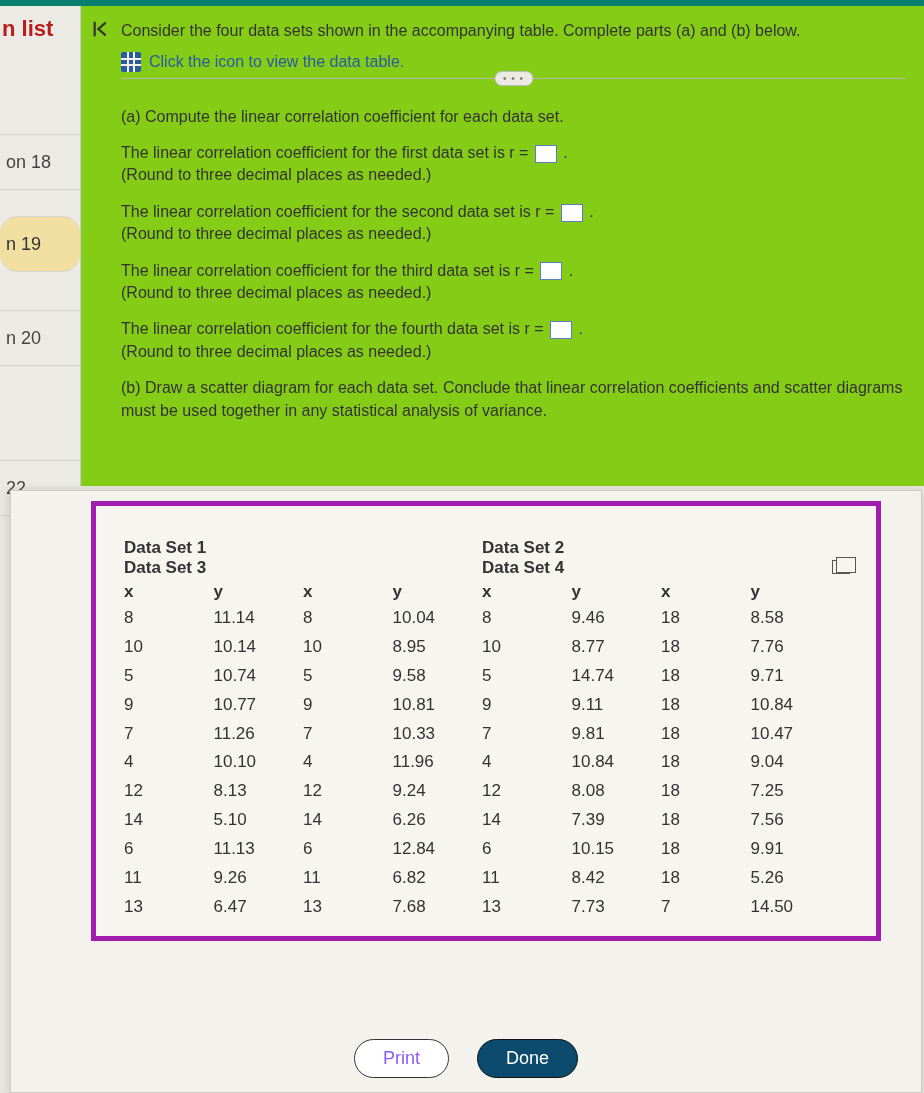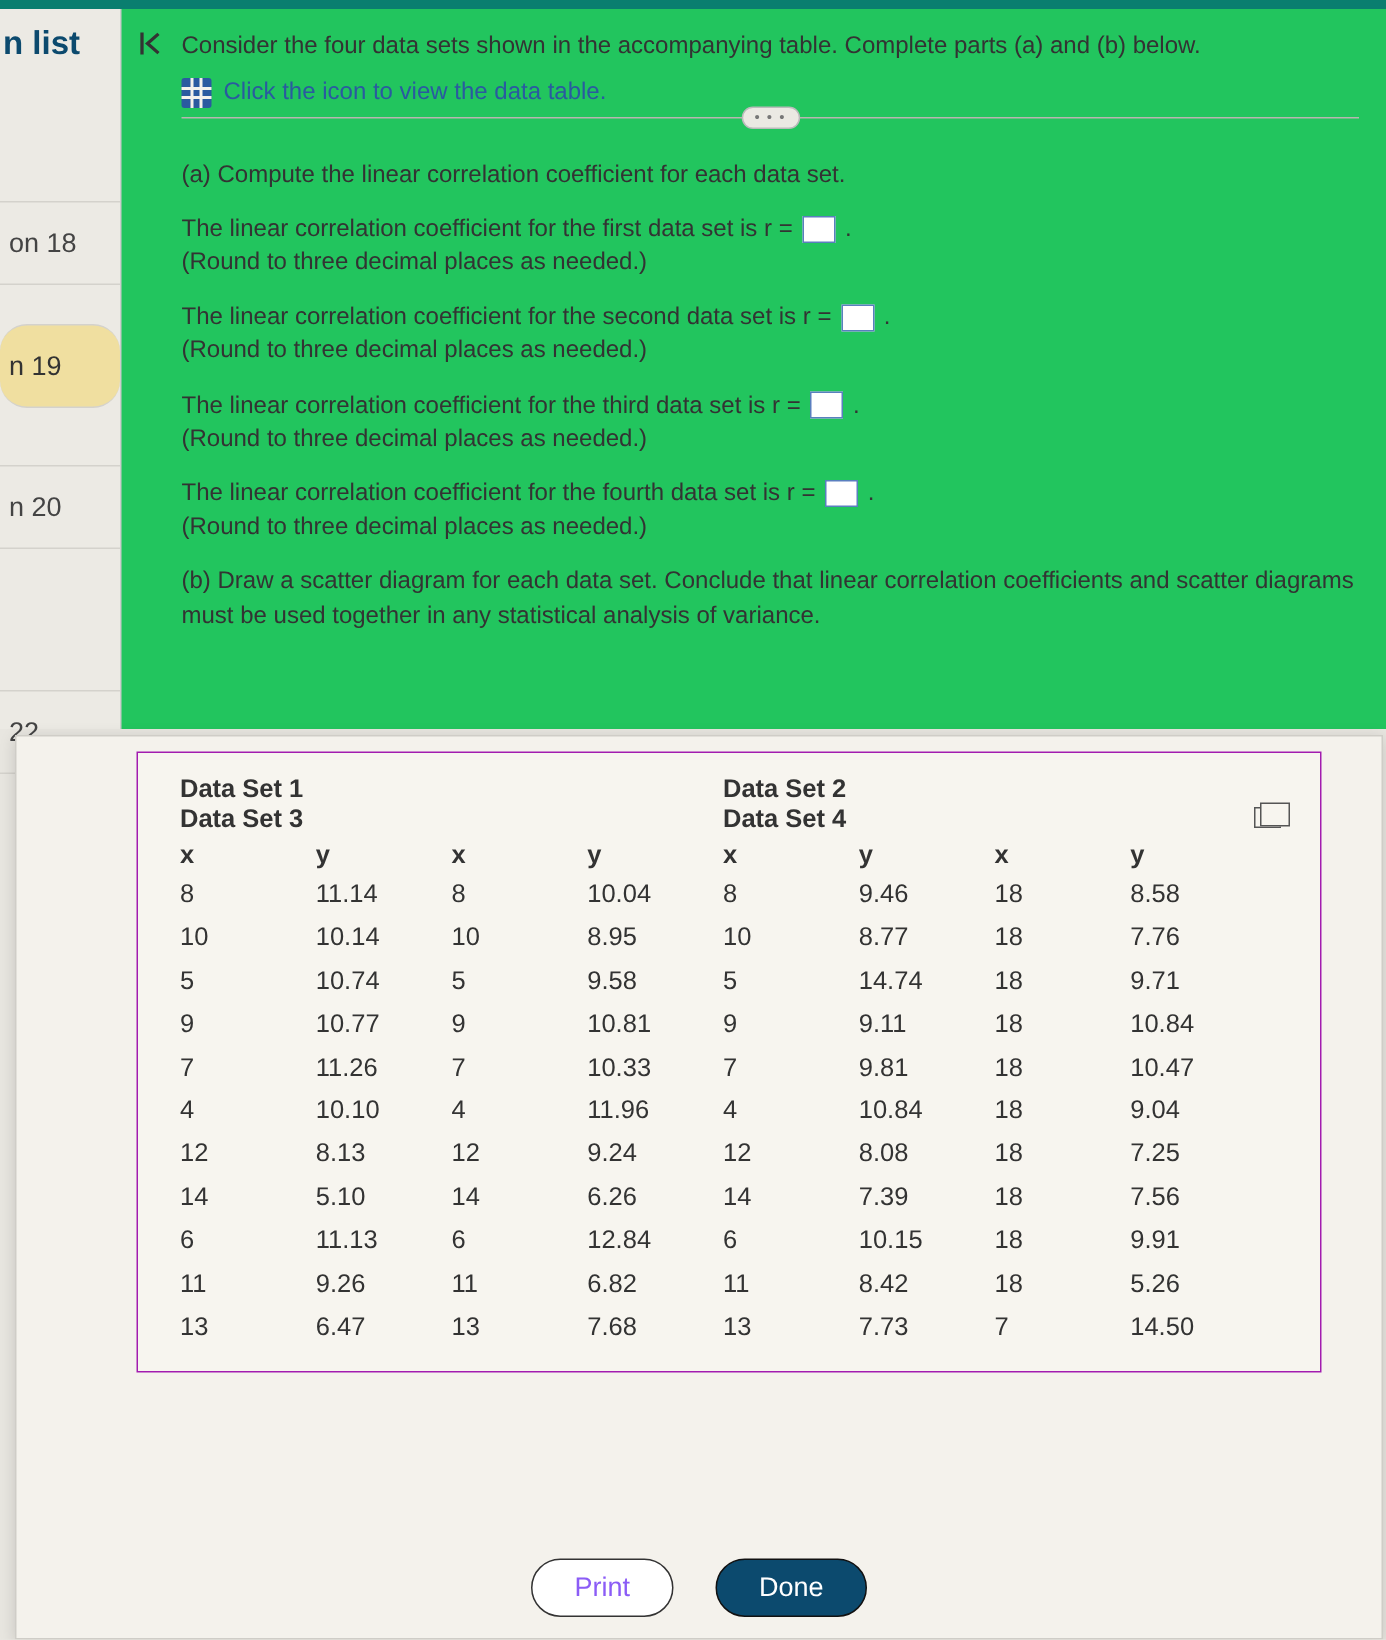--- a/index.html
+++ b/index.html
@@ -25,21 +25,21 @@
     flex-shrink: 0;
     background: #eceae4;
     position: relative;
   }
   .list-header {
     position: absolute;
     top: 10px;
     left: 0;
     font-size: 22px;
     font-weight: bold;
-    color: #0c4a6e;
+    color: #b91c1c;
     padding-left: 2px;
   }
   .nav-item {
     position: absolute;
     left: 0;
     width: 80px;
     height: 56px;
     display: flex;
     align-items: center;
     padding-left: 6px;
@@ -48,21 +48,21 @@
     border-top: 1px solid #d4d2cc;
     border-bottom: 1px solid #d4d2cc;
   }
   .nav-item.active {
     background: #f0dfa0;
     color: #333;
     border-radius: 18px;
   }
   .content {
     flex: 1;
-    background: #22c55e;
+    background: #84cc16;
     border-left: 1px solid #ccc;
     padding: 14px 18px 18px 40px;
     font-size: 16px;
     color: #333;
     position: relative;
   }
   .collapse-wrap {
     position: absolute;
     left: 10px;
     top: 12px;
@@ -132,22 +132,22 @@
     display: flex;
     justify-content: space-between;
     align-items: flex-start;
     padding: 30px 20px 10px 40px;
   }
   .modal-title { font-size: 24px; color: #333; }
   .window-controls { display: flex; gap: 14px; font-size: 22px; color: #555; padding-right: 4px;}
   .modal-body {
     margin: 10px 40px 0 80px;
     background: #f7f5ef;
-    border: 1px solid #a21caf;
-    padding: 14px 20px 14px 20px;
+    border: 5px solid #a21caf;
+    padding: 32px 20px 14px 20px;
   }
   .sets-row {
     display: grid;
     grid-template-columns: repeat(4, 1fr) 24px;
     font-weight: bold;
     font-size: 17px;
     margin-bottom: 4px;
   }
   .clone-icon {
     width: 18px; height: 14px;

